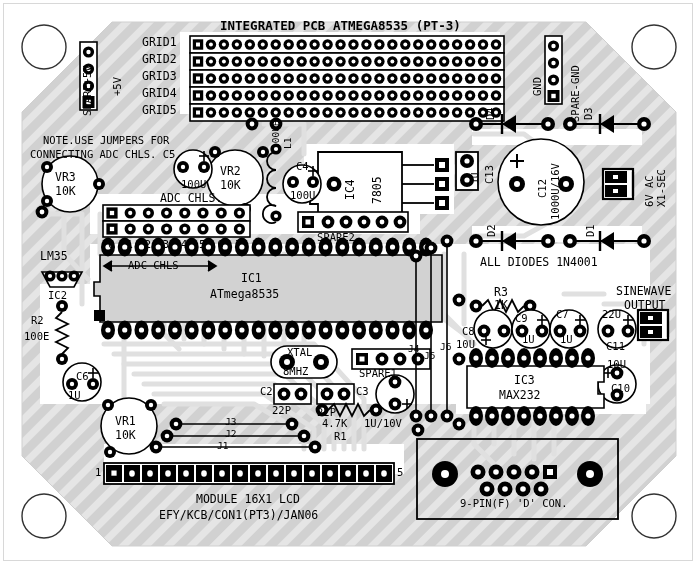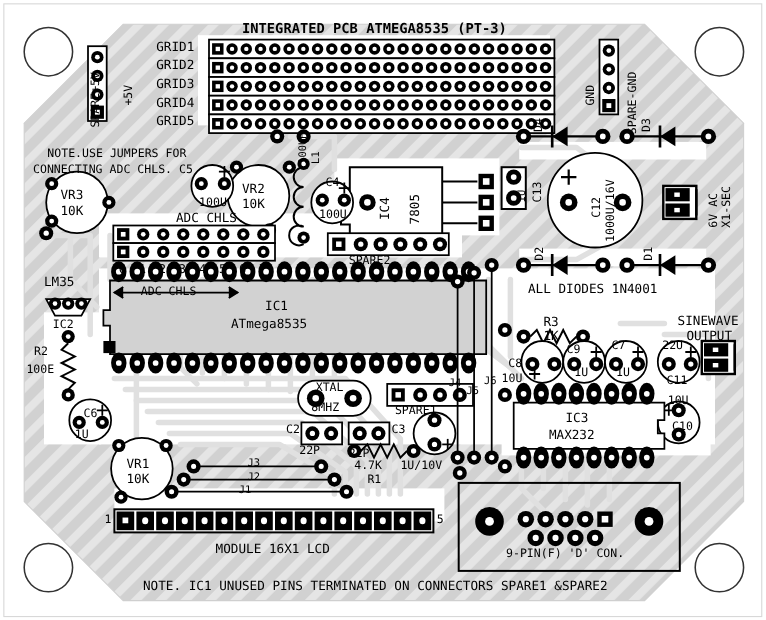--- a/index.html
+++ b/index.html
@@ -1065,17 +1065,17 @@
     <div class="lbl f11" style="left:612px;top:282px;">SINEWAVE</div>
     <div class="lbl f11" style="left:620px;top:296px;">OUTPUT</div>
 
     <div class="lbl f11" style="left:510px;top:371px;text-align:center;">IC3</div>
     <div class="lbl f11" style="left:495px;top:386px;">MAX232</div>
 
     <div class="lbl f10" style="left:91px;top:463px;">1</div>
     <div class="lbl f10" style="left:393px;top:463px;">5</div>
 
     <div class="lbl f11" style="left:192px;top:490px;">MODULE 16X1 LCD</div>
+    <div class="lbl f11" style="left:155px;top:506px;">EFY/KCB/CON1(PT3)/JAN06</div>
     <div class="lbl f10" style="left:456px;top:494px;">9-PIN(F) 'D' CON.</div>
-    <div class="lbl f11" style="left:126px;top:523px;">NOTE. IC1 UNUSED PINS TERMINATED ON CONNECTORS SPARE1 &amp;SPARE2</div>
 
   </div>
 </div>
 
 </body></html>

